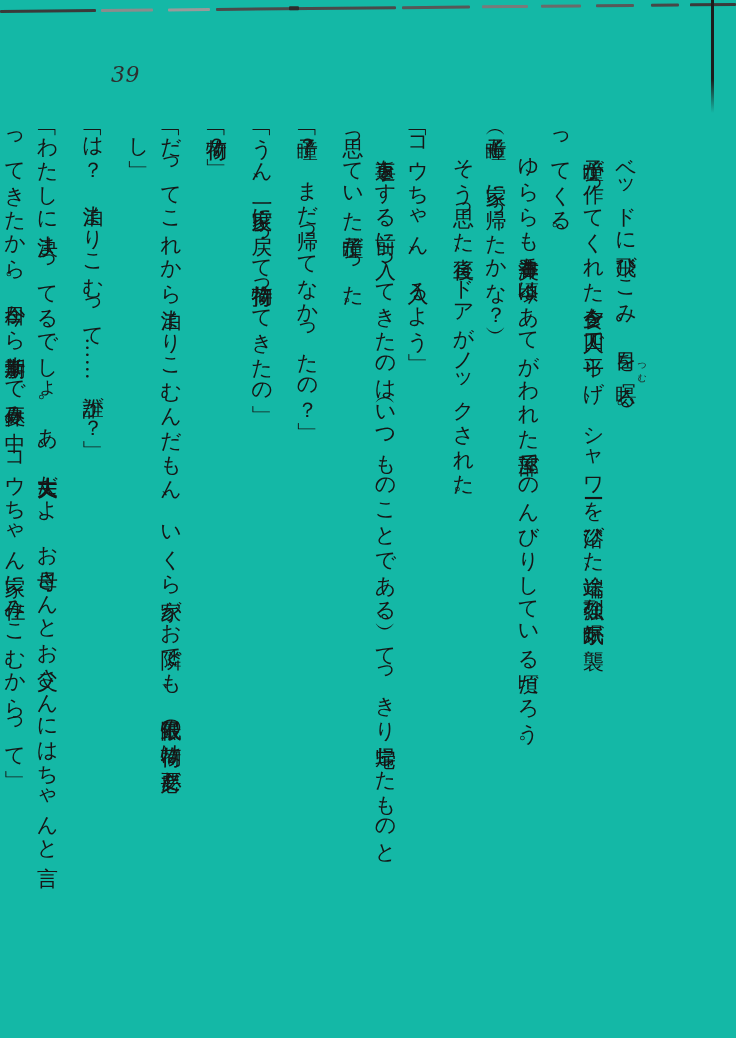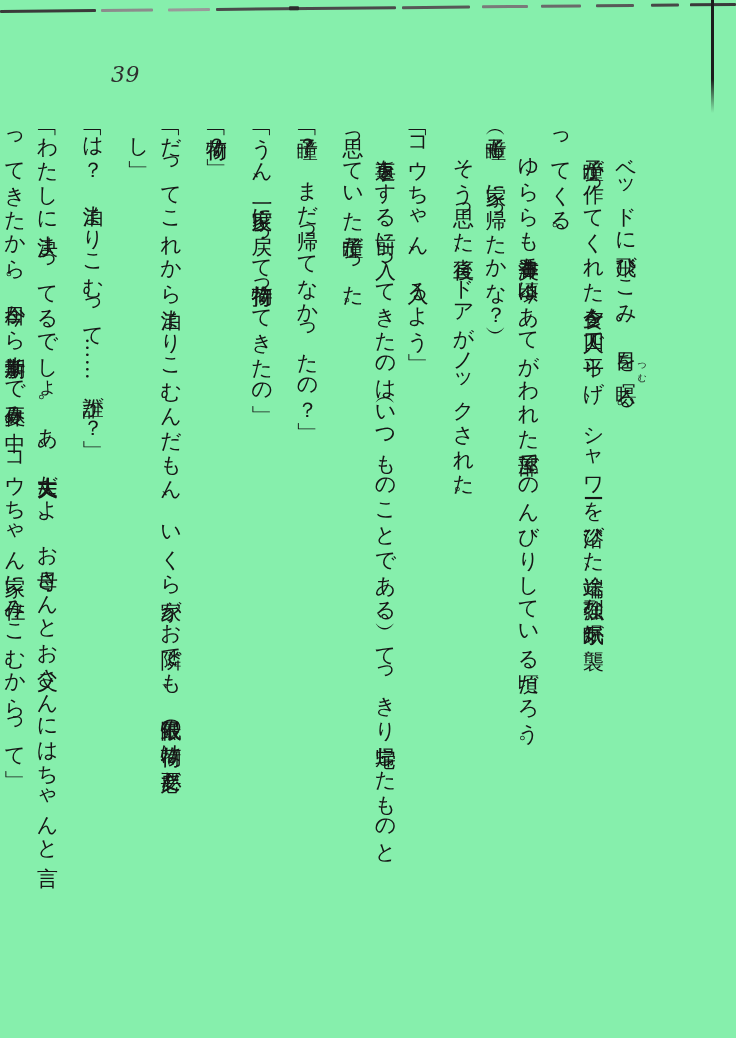--- a/index.html
+++ b/index.html
@@ -4,21 +4,21 @@
 <style>
   html,body { margin:0; padding:0; }
   body {
     width:736px; height:1038px;
     background:#ffffff;
     font-family:"DejaVu Serif","Liberation Serif",serif;
   }
   .page {
     position:relative;
     width:736px; height:1038px;
-    background:#86efac;
+    background:#14b8a6;
     overflow:hidden;
   }
 
   
   .top-line {
     position:absolute; top:0; left:0; width:736px; height:18px;
     transform:rotate(-0.55deg); transform-origin:0 10px;
     pointer-events:none;
   }
   .top-line .seg { position:absolute; top:10px; border-radius:1px; }

